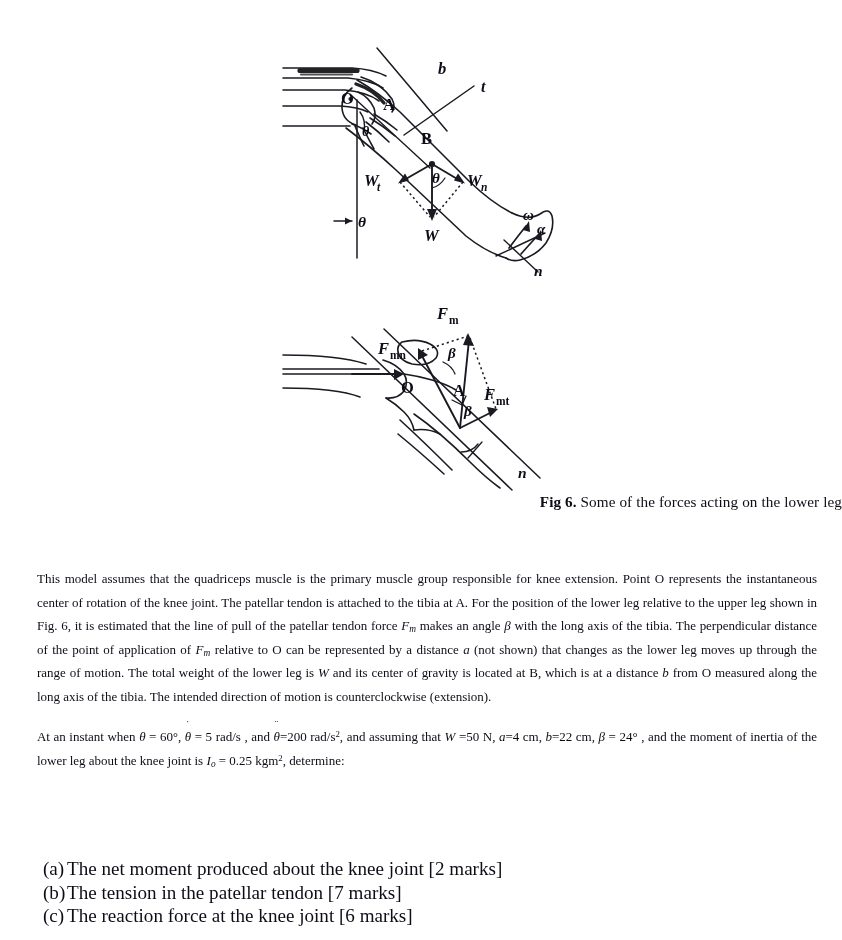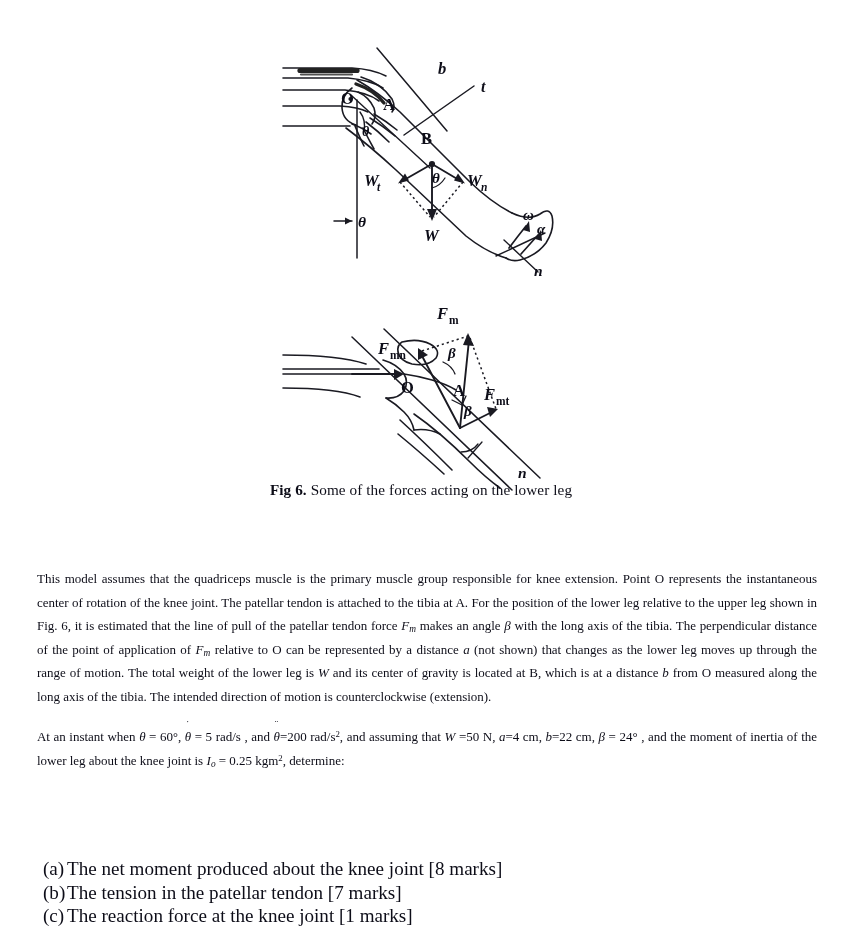--- a/index.html
+++ b/index.html
@@ -26,23 +26,23 @@
     width: 842px;
     height: 500px;
   }
   #figure-block svg {
     display: block;
   }
 
   .fig-caption {
     position: absolute;
     left: 0;
-    top: 480px;
+    top: 492px;
     width: 842px;
-    text-align: center;
+    text-align: right;
     font-size: 15.2px;
     line-height: 1.25;
     letter-spacing: .1px;
   }
   .fig-caption .fig-label {
     font-weight: bold;
   }
 
   
   #prose {
@@ -317,23 +317,23 @@
   </p>
 
   <p class="para">
     <span>At an instant when </span><span class="mi">θ</span><span> = 60</span><span class="deg">°</span><span>, </span><span class="accented"><span class="acc">˙</span><span>θ</span></span><span> = 5 rad/s , and </span><span class="accented"><span class="acc">¨</span><span>θ</span></span><span>=200 rad/s</span><sup class="msup">2</sup><span>, and assuming that </span><span class="mi">W</span><span> =50 N, </span><span class="mi">a</span><span>=4 cm, </span><span class="mi">b</span><span>=22 cm, </span><span class="mi">β</span><span> = 24° , and the moment of inertia of the lower leg about the knee joint is </span><span class="mi">I</span><sub class="msub">o</sub><span> = 0.25 kgm</span><sup class="msup">2</sup><span>, determine:</span>
   </p>
 </div>
 
 <div id="answers">
   <div class="ans-row">
     <span class="ans-marker">(a)</span>
-    <span class="ans-text">The net moment produced about the knee joint [8 marks]</span>
+    <span class="ans-text">The net moment produced about the knee joint [2 marks]</span>
   </div>
   <div class="ans-row">
     <span class="ans-marker">(b)</span>
     <span class="ans-text">The tension in the patellar tendon [7 marks]</span>
   </div>
   <div class="ans-row">
     <span class="ans-marker">(c)</span>
-    <span class="ans-text">The reaction force at the knee joint [1 marks]</span>
+    <span class="ans-text">The reaction force at the knee joint [6 marks]</span>
   </div>
 </div>
 
 </body></html>

